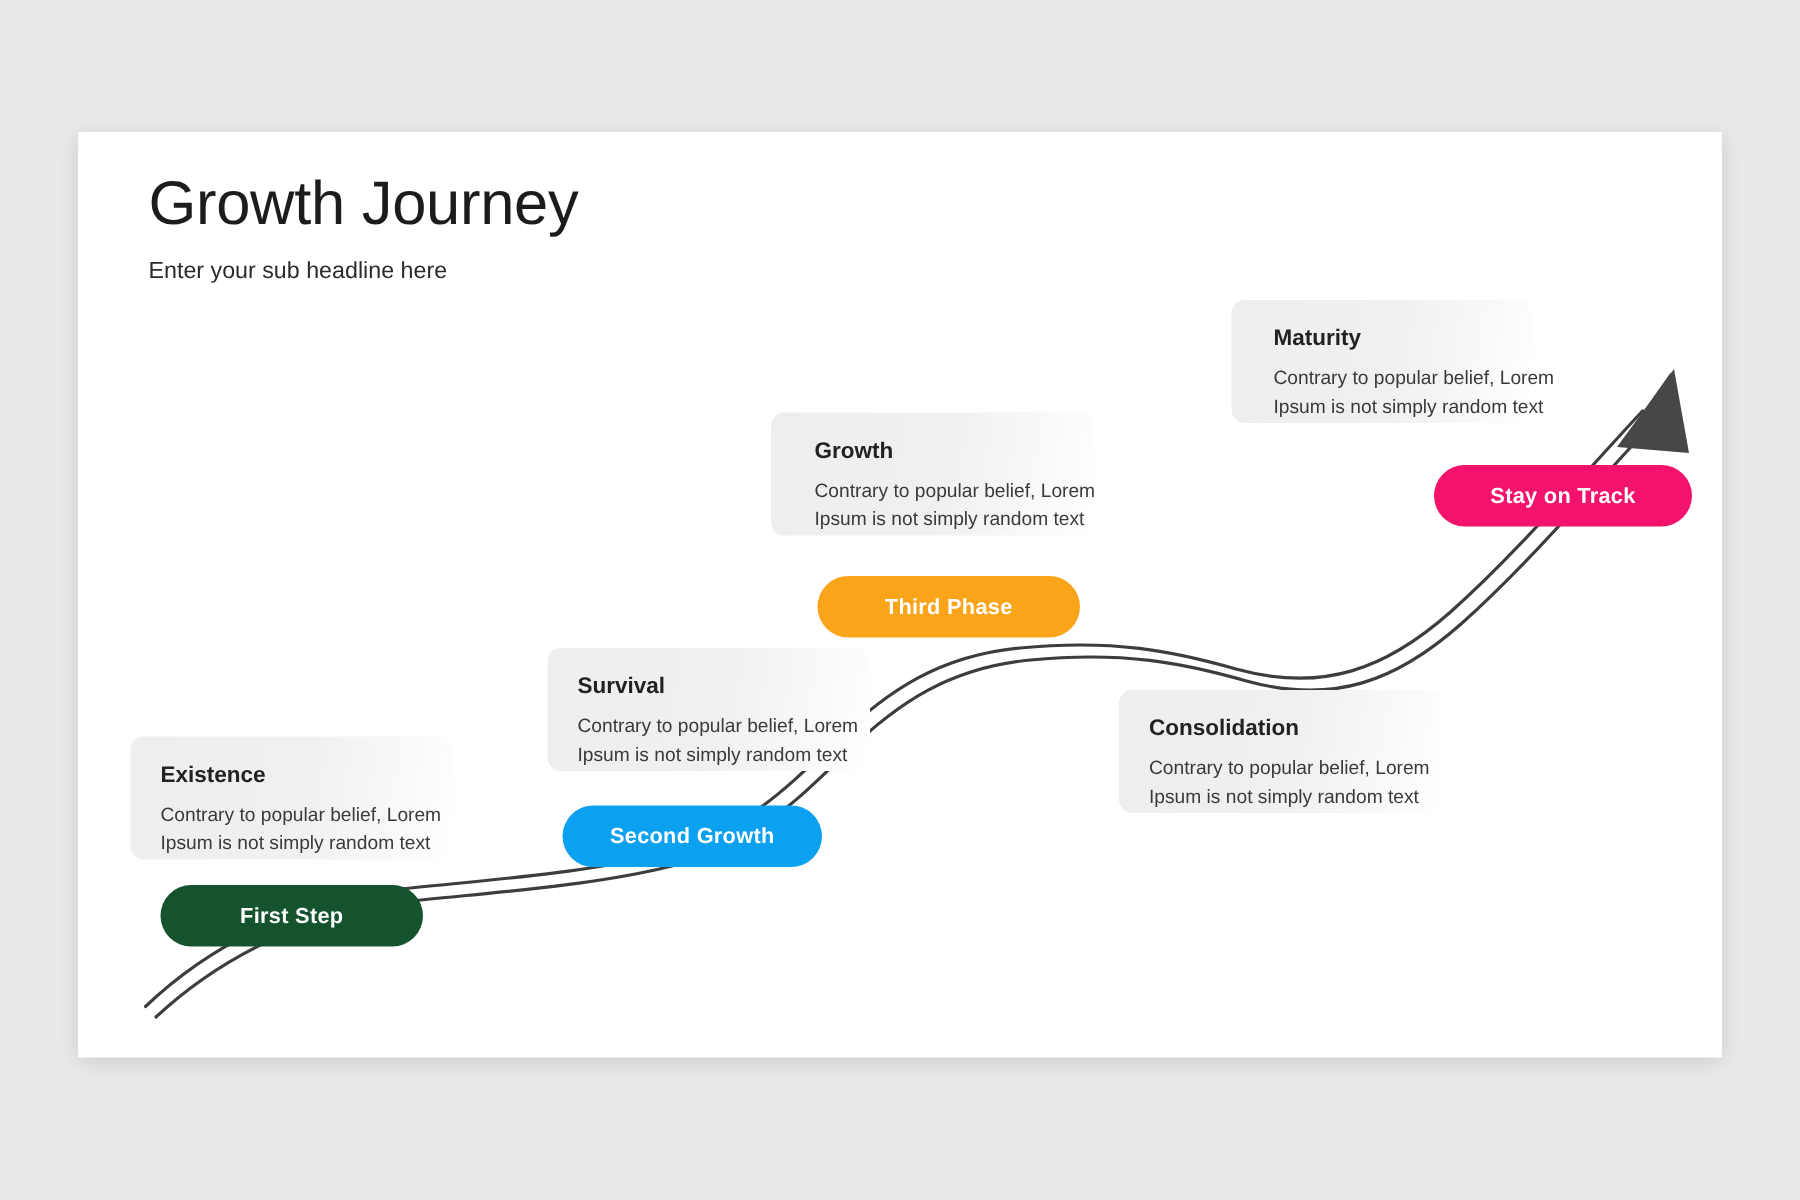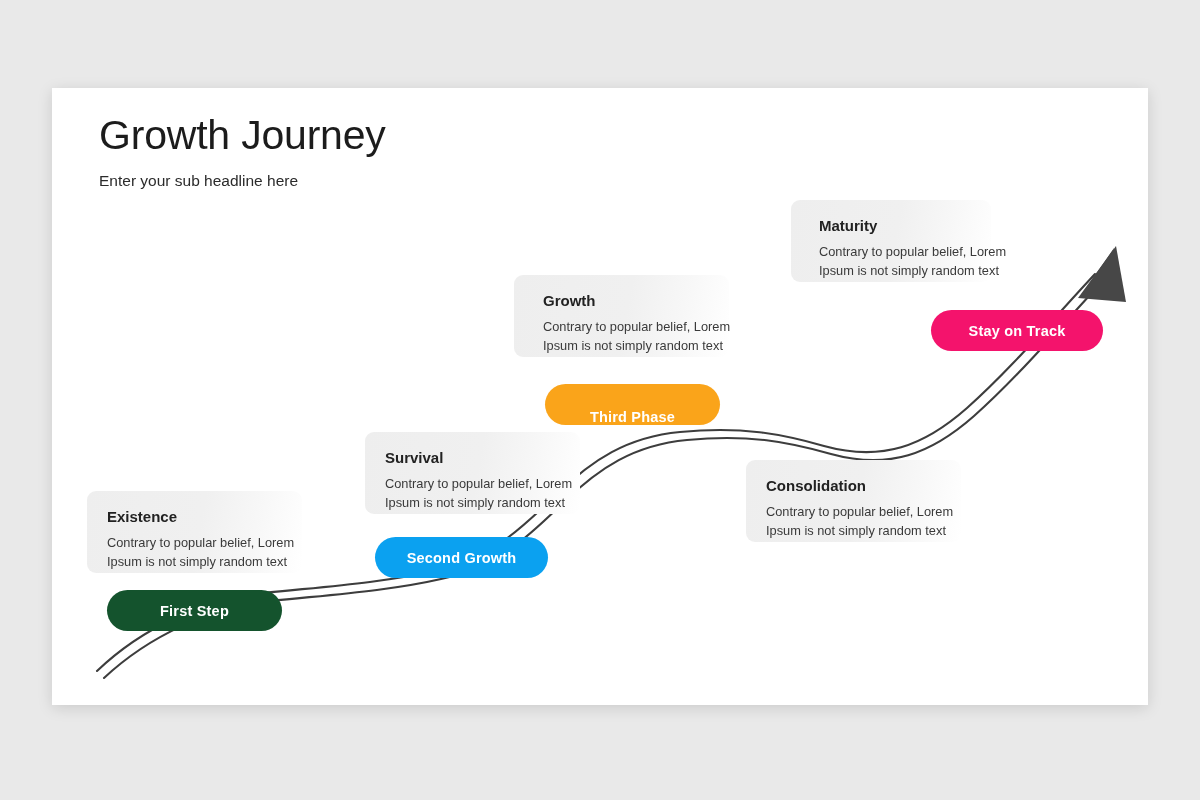--- a/index.html
+++ b/index.html
@@ -147,33 +147,33 @@
     </div>
     <div class="pill" style="left:323px; top:449px; width:173px; height:41px; background:#0ba1f0;">
       <span>Second Growth</span>
     </div>
 
     <div class="card" style="left:462px; top:187px; width:215px; height:82px;padding-left:29px;">
       <div class="card-title">Growth</div>
       <div class="card-line">Contrary to popular belief, Lorem</div>
       <div class="card-line">Ipsum is not simply random text</div>
     </div>
-    <div class="pill" style="left:493px; top:296px; width:175px; height:41px; background:#faa41a;align-items:flex-end;">
+    <div class="pill" style="left:493px; top:296px; width:175px; height:41px; background:#faa41a;">
       <span>Third Phase</span>
     </div>
 
     <div class="card" style="left:694px; top:372px; width:215px; height:82px;">
       <div class="card-title">Consolidation</div>
       <div class="card-line">Contrary to popular belief, Lorem</div>
       <div class="card-line">Ipsum is not simply random text</div>
     </div>
 
-    <div class="card" style="left:739px; top:112px; width:200px; height:82px;padding-left:28px;">
+    <div class="card" style="left:769px; top:112px; width:200px; height:82px;padding-left:28px;">
       <div class="card-title">Maturity</div>
       <div class="card-line">Contrary to popular belief, Lorem</div>
       <div class="card-line">Ipsum is not simply random text</div>
     </div>
-    <div class="pill" style="left:879px; top:222px; width:172px; height:41px; background:#f4136c;">
+    <div class="pill" style="left:904px; top:222px; width:172px; height:41px; background:#f4136c;">
       <span>Stay on Track</span>
     </div>
 
   </div>
 </div>
 
 </body></html>

